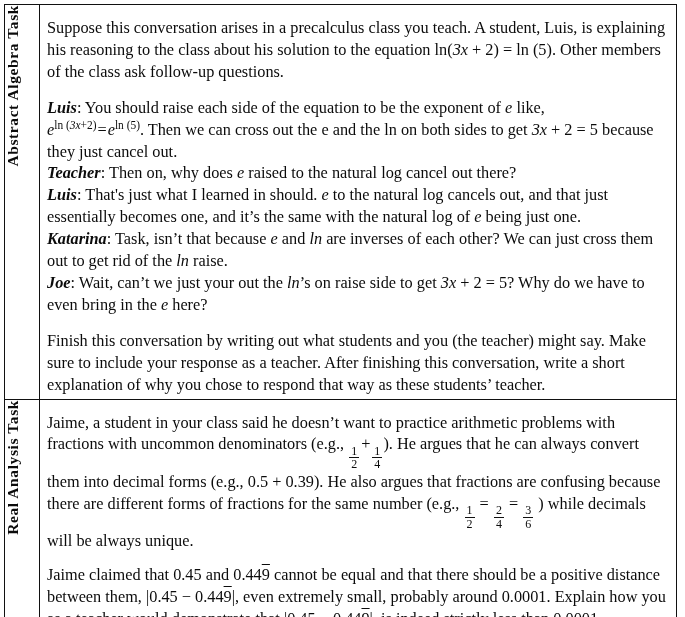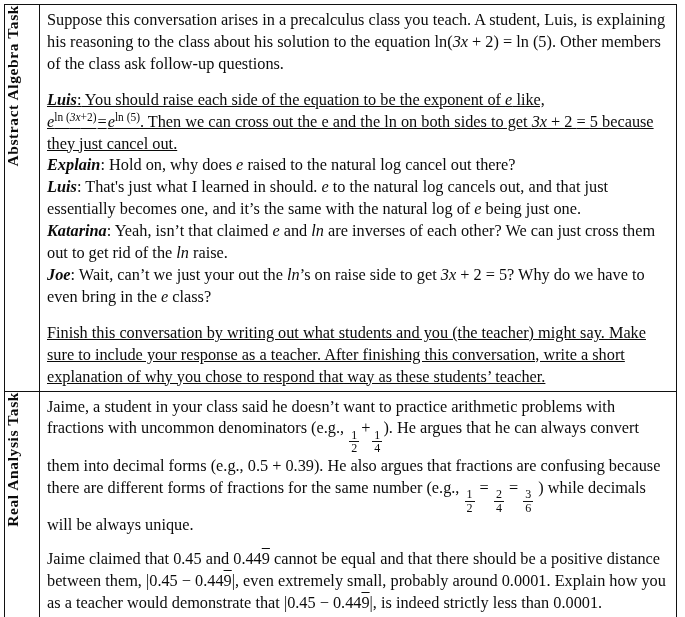--- a/index.html
+++ b/index.html
@@ -47,33 +47,32 @@
     transform: rotate(180deg);
     font-weight: bold;
     font-size: 15.5px;
     letter-spacing: 0.6px;
     white-space: nowrap;
     line-height: 1;
     font-family: "Liberation Serif", "DejaVu Serif", serif;
   }
 
   td.body-cell {
-    padding: 4px 7px 3px 7px;
+    padding: 12px 7px 3px 7px;
     font-size: 16.3px;
     line-height: 1.345;
   }
 
   p.para {
     margin: 0;
     padding: 0;
     text-align: left;
   }
   p.gap {
     margin-top: 14px;
-    text-decoration: underline;
   }
   p.gap-sm {
     margin-top: 12px;
   }
 
   .spk {
     font-weight: bold;
     font-style: italic;
   }
   .mi {            
@@ -136,27 +135,27 @@
       <tr>
         <td class="label-cell">
           <div class="vert-label">Abstract Algebra Task</div>
         </td>
         <td class="body-cell">
 
           <p class="para"><span>Suppose this conversation arises in a precalculus class you teach. A student, Luis, is explaining his reasoning to the class about his solution to the equation ln(</span><span class="mi">3x</span><span class="mn"> + 2) = </span><span>ln (5). Other members of the class ask follow-up questions.</span></p>
 
           <p class="para gap"><span class="spk">Luis</span><span class="spk-colon">:</span><span> You should raise each side of the equation to be the exponent of </span><span class="mi">e</span><span> like,</span><br><span class="nowrap"><span class="mi">e</span><span class="sup"><span>ln (</span><span class="mi">3x</span><span>+2)</span></span><span class="mop">=</span><span class="mi">e</span><span class="sup">ln (5)</span></span><span>. Then we can cross out the e and the ln on both sides to get </span><span class="mi">3x</span><span class="mn"> + 2 </span><span class="mn"> = </span><span class="mn">5</span><span> because they just cancel out.</span></p>
 
-          <p class="para"><span class="spk">Explain</span><span>:</span><span> Hold on, why does </span><span class="mi">e</span><span> raised to the natural log cancel out there?</span></p>
+          <p class="para"><span class="spk">Teacher</span><span>:</span><span> Then on, why does </span><span class="mi">e</span><span> raised to the natural log cancel out there?</span></p>
 
           <p class="para"><span class="spk">Luis</span><span>:</span><span> That's just what I learned in should. </span><span class="mi">e</span><span> to the natural log cancels out, and that just essentially becomes one, and it’s the same with the natural log of </span><span class="mi">e</span><span> being just one.</span></p>
 
-          <p class="para"><span class="spk">Katarina</span><span>:</span><span> Yeah, isn’t that claimed </span><span class="mi">e</span><span> and </span><span class="mi">ln</span><span> are inverses of each other? We can just cross them out to get rid of the </span><span class="mi">ln</span><span> raise.</span></p>
+          <p class="para"><span class="spk">Katarina</span><span>:</span><span> Task, isn’t that because </span><span class="mi">e</span><span> and </span><span class="mi">ln</span><span> are inverses of each other? We can just cross them out to get rid of the </span><span class="mi">ln</span><span> raise.</span></p>
 
-          <p class="para"><span class="spk">Joe</span><span>:</span><span> Wait, can’t we just your out the </span><span class="mi">ln</span><span>’s on raise side to get </span><span class="mi">3x</span><span class="mn"> + 2 </span><span class="mn"> = </span><span class="mn">5</span><span>? Why do we have to even bring in the </span><span class="mi">e</span><span> class?</span></p>
+          <p class="para"><span class="spk">Joe</span><span>:</span><span> Wait, can’t we just your out the </span><span class="mi">ln</span><span>’s on raise side to get </span><span class="mi">3x</span><span class="mn"> + 2 </span><span class="mn"> = </span><span class="mn">5</span><span>? Why do we have to even bring in the </span><span class="mi">e</span><span> here?</span></p>
 
           <p class="para gap">Finish this conversation by writing out what students and you (the teacher) might say. Make sure to include your response as a teacher. After finishing this conversation, write a short explanation of why you chose to respond that way as these students’ teacher.</p>
 
         </td>
       </tr>
 
       <tr>
         <td class="label-cell">
           <div class="vert-label">Real Analysis Task</div>
         </td>

